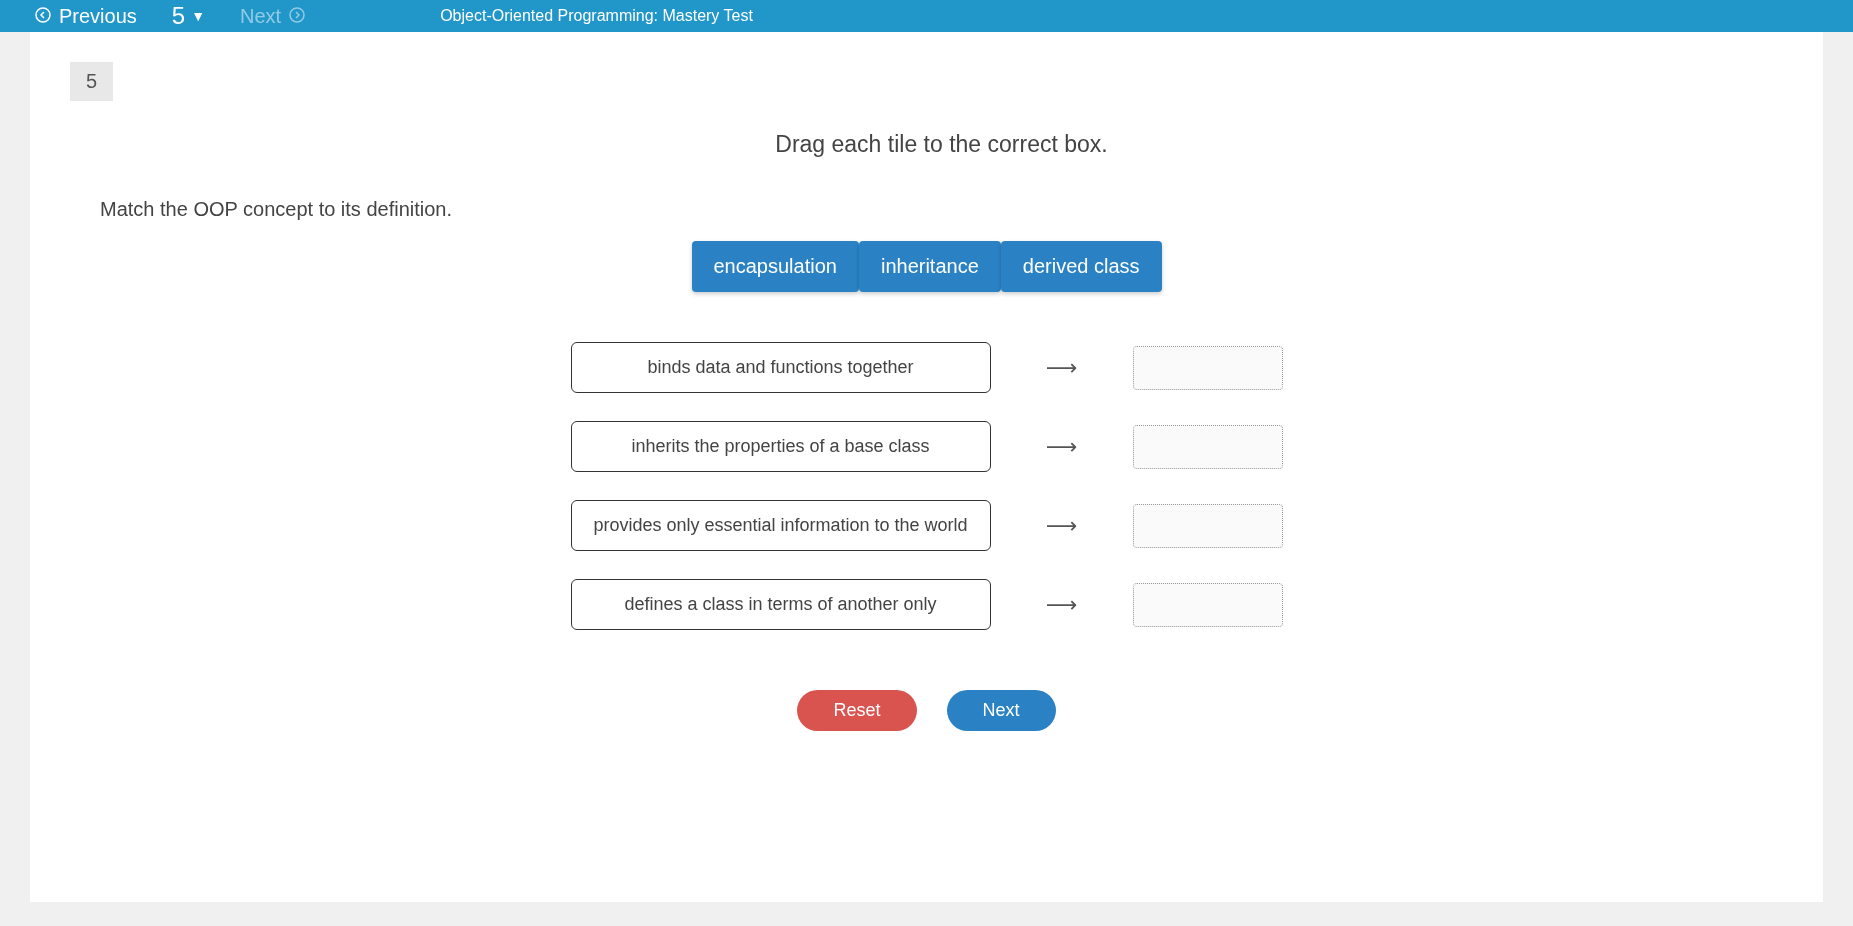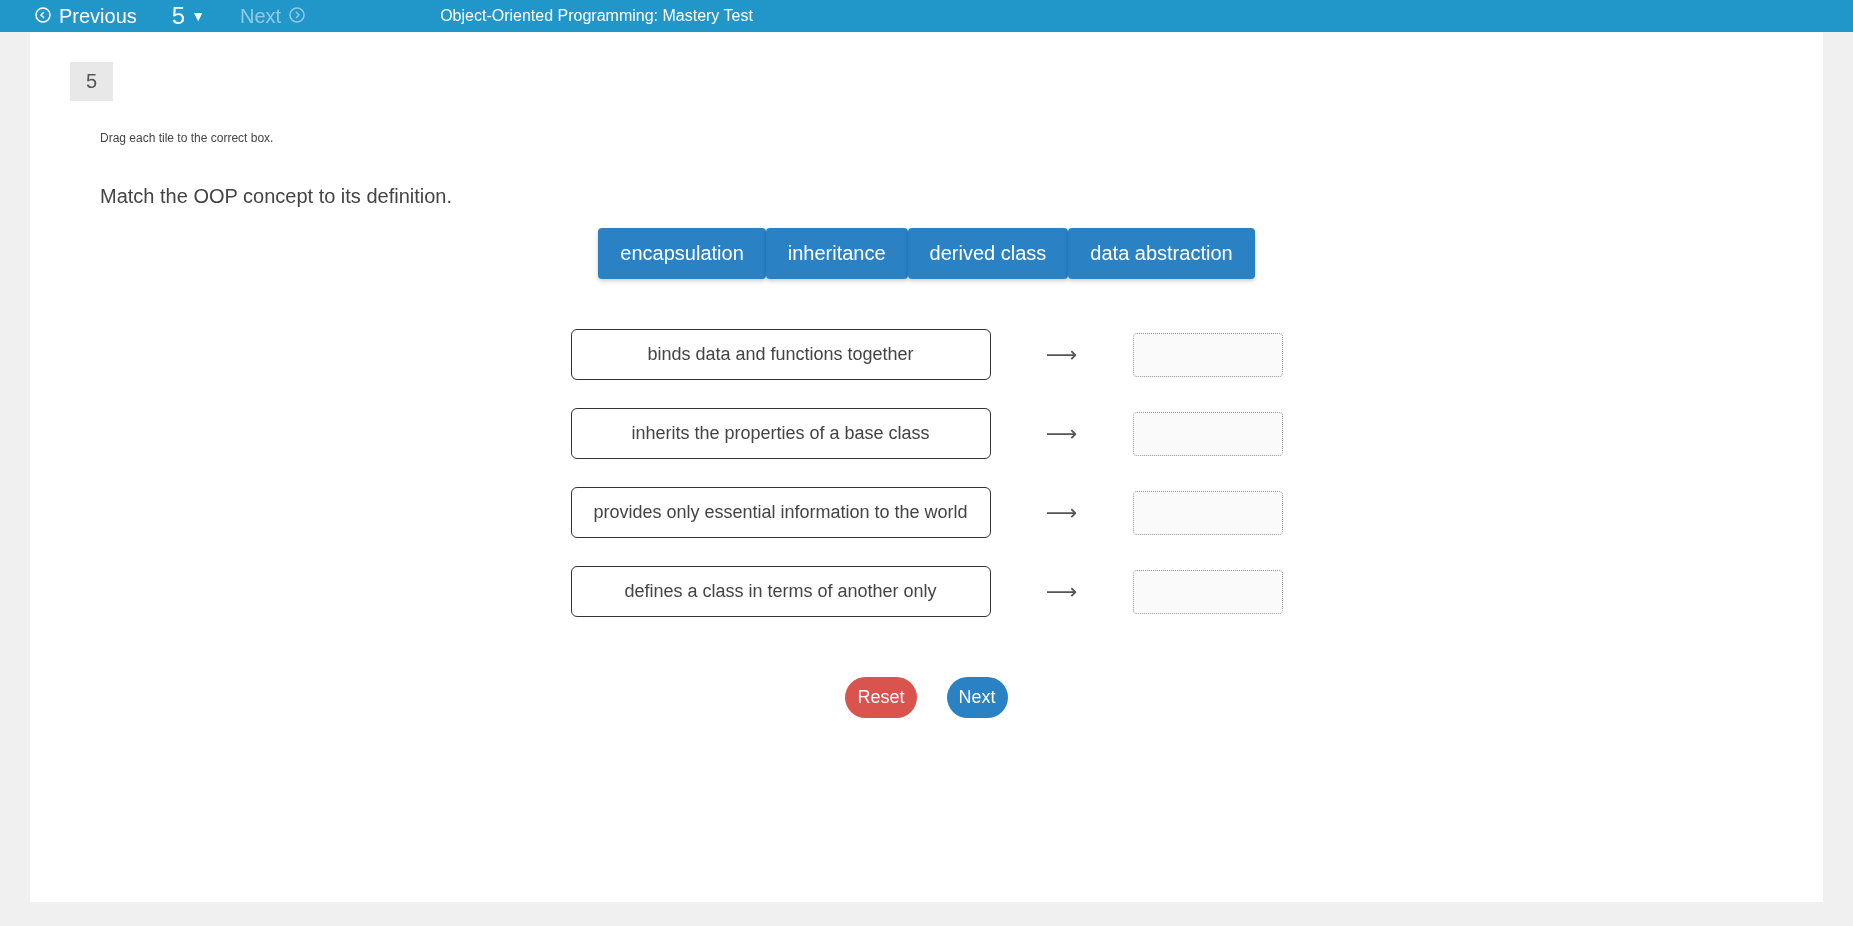--- a/index.html
+++ b/index.html
@@ -72,24 +72,25 @@
     .question-number-badge {
       display: inline-block;
       background: #e8e8e8;
       padding: 8px 16px;
       font-size: 20px;
       color: #555;
       margin-bottom: 30px;
     }
     
     .instruction-text {
-      font-size: 12px;
+      font-size: 23px;
       color: #444;
       margin-left: 30px;
       margin-bottom: 40px;
+      text-align: center;
     }
     
     .question-text {
       font-size: 20px;
       color: #444;
       margin-left: 30px;
       margin-bottom: 20px;
     }
     
     .tiles-row {
@@ -148,21 +149,21 @@
     }
     
     .action-buttons {
       display: flex;
       justify-content: center;
       gap: 30px;
       margin-top: 60px;
     }
     
     .btn {
-      padding: 10px 12px;
+      padding: 10px 36px;
       border: none;
       border-radius: 22px;
       font-size: 18px;
       color: white;
       cursor: pointer;
       font-weight: 500;
     }
     
     .btn-reset {
       background: #d9534f;
@@ -208,21 +209,20 @@
   <div class="question-number-badge">5</div>
   
   <div class="instruction-text">Drag each tile to the correct box.</div>
   
   <div class="question-text">Match the OOP concept to its definition.</div>
   
   <div class="tiles-row">
     <div class="tile">encapsulation</div>
     <div class="tile">inheritance</div>
     <div class="tile">derived class</div>
-    <div class="tile">data abstraction</div>
   </div>
   
   <div class="matching-area">
     <div class="match-row">
       <div class="definition-box">binds data and functions together</div>
       <div class="arrow">⟶</div>
       <div class="drop-zone"></div>
     </div>
     <div class="match-row">
       <div class="definition-box">inherits the properties of a base class</div>

